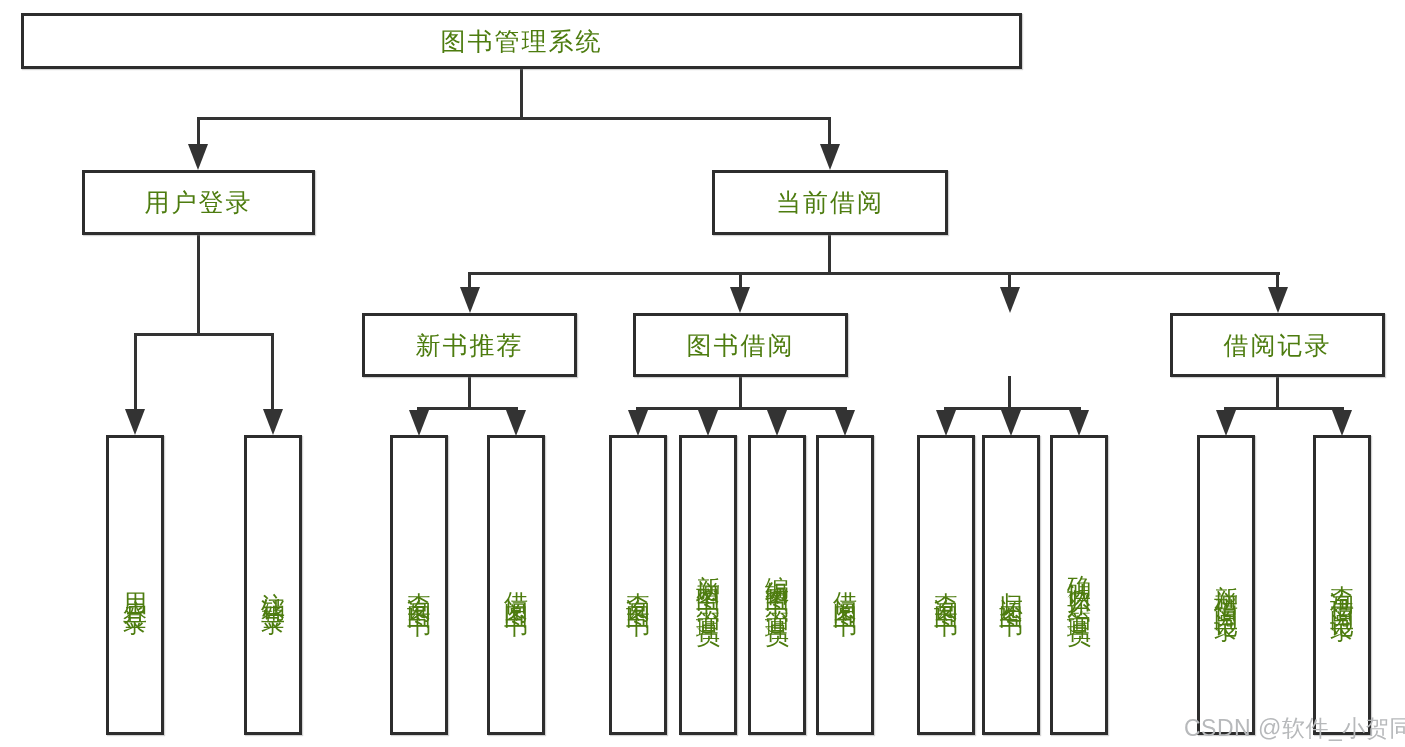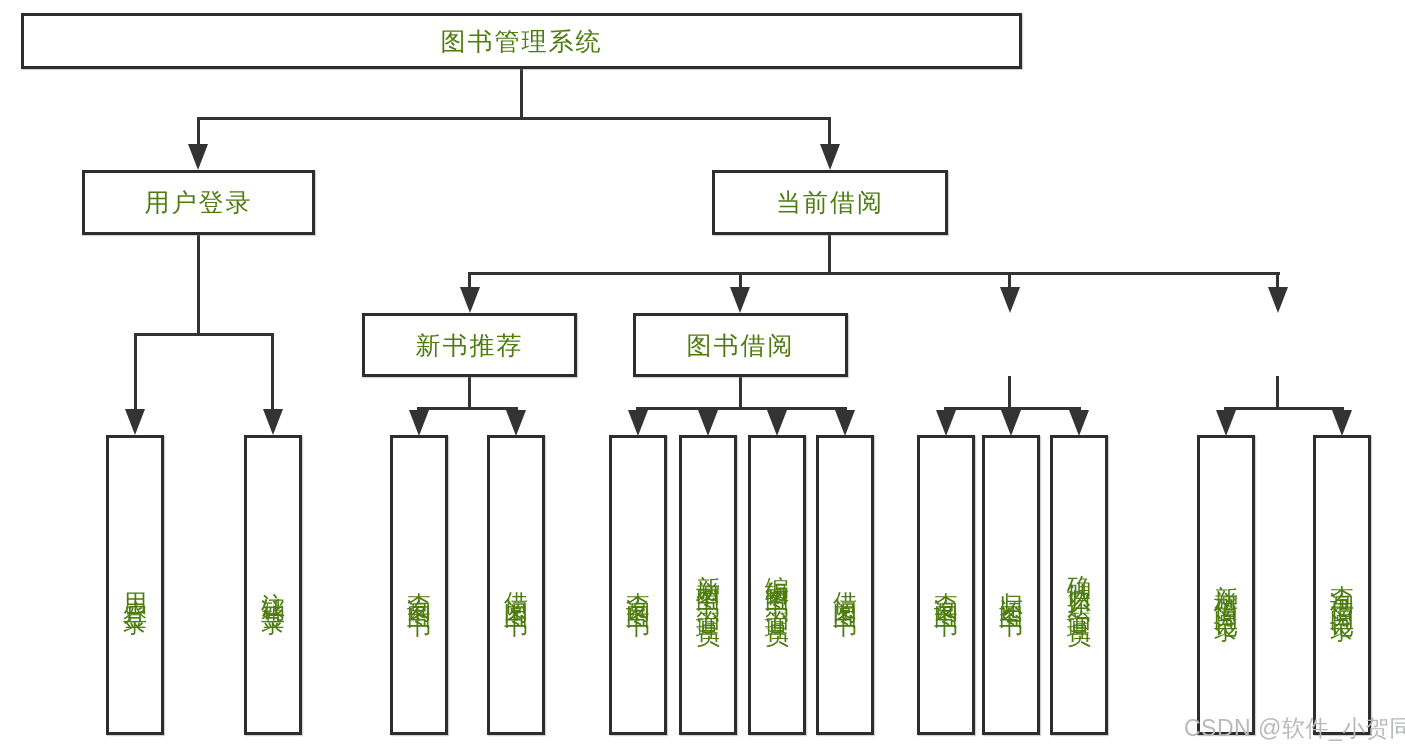--- a/index.html
+++ b/index.html
@@ -96,20 +96,21 @@
   <div class="arrow" style="left:460px;top:287px"></div>
   <div class="vline" style="left:739px;top:272px;height:18px"></div>
   <div class="arrow" style="left:730px;top:287px"></div>
   <div class="vline" style="left:1008px;top:272px;height:18px"></div>
   <div class="arrow" style="left:1000px;top:287px"></div>
   <div class="vline" style="left:1276px;top:272px;height:18px"></div>
   <div class="arrow" style="left:1268px;top:287px"></div>
 
   <div class="node" style="left:633px;top:313px;width:215px;height:64px">图书借阅</div>
   <div class="node" style="left:362px;top:313px;width:215px;height:64px">新书推荐</div>
+  <div class="node" style="left:1170px;top:313px;width:215px;height:64px">借阅记录</div>
 
   <div class="vline" style="left:468px;top:376px;height:34px"></div>
   <div class="hline" style="left:417px;top:407px;width:101px"></div>
   <div class="arrow" style="left:409px;top:410px"></div>
   <div class="arrow" style="left:506px;top:410px"></div>
 
   <div class="vline" style="left:739px;top:376px;height:34px"></div>
   <div class="hline" style="left:636px;top:407px;width:211px"></div>
   <div class="arrow" style="left:628px;top:410px"></div>
   <div class="arrow" style="left:698px;top:410px"></div>

